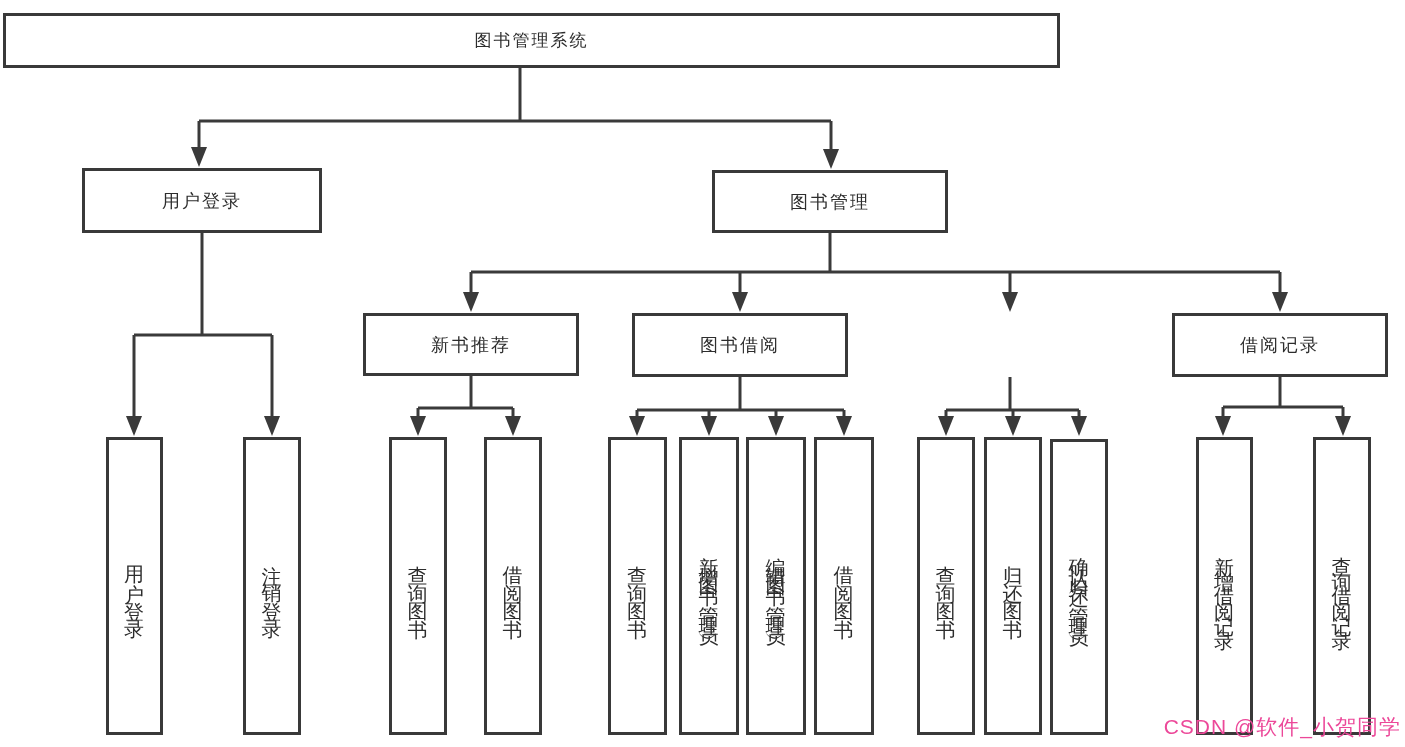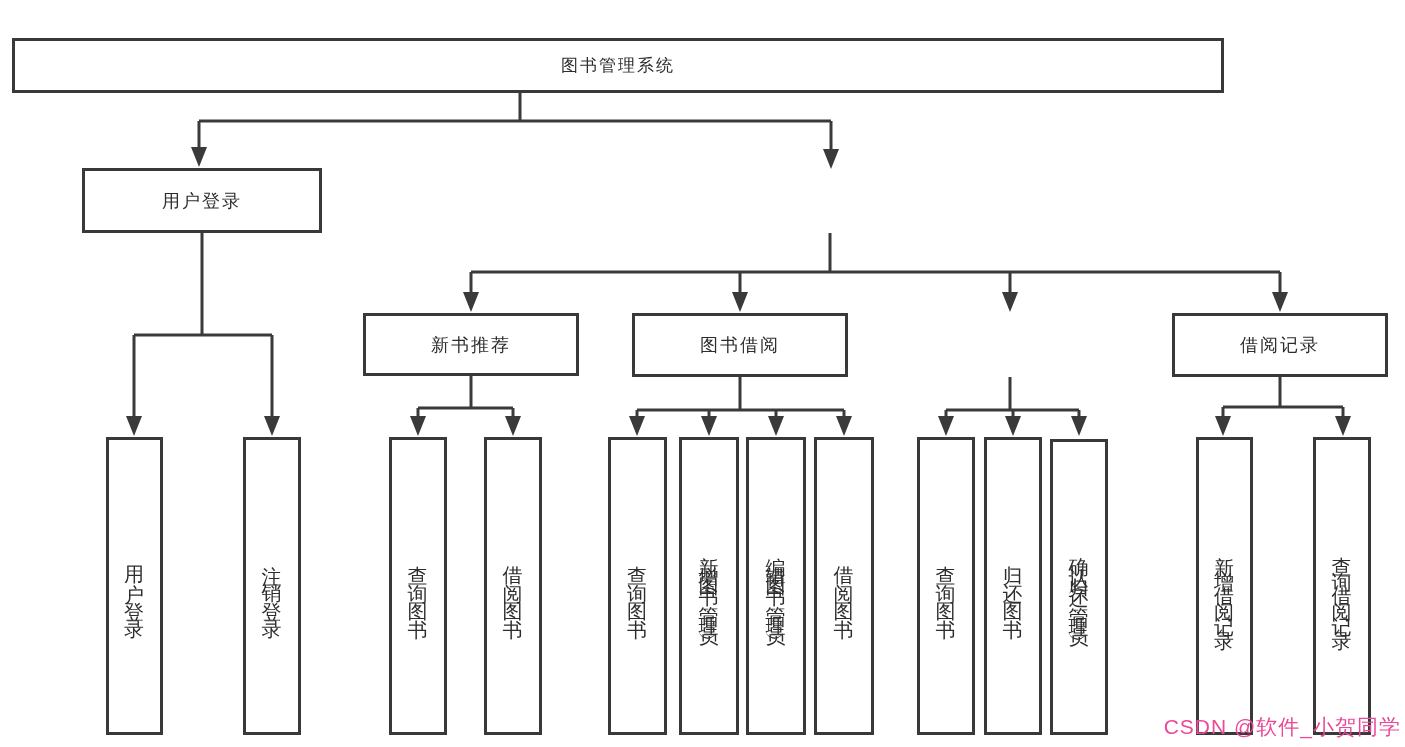--- a/index.html
+++ b/index.html
@@ -99,26 +99,29 @@
     <g>
       <line x1="1280" y1="377" x2="1280" y2="407"></line>
       <line x1="1223" y1="407" x2="1343" y2="407"></line>
       <line x1="1223" y1="407" x2="1223" y2="426"></line>
       <line x1="1343" y1="407" x2="1343" y2="426"></line>
       <polygon points="1215,416 1231,416 1223,436" fill="#3a3a3a" stroke="none"></polygon>
       <polygon points="1335,416 1351,416 1343,436" fill="#3a3a3a" stroke="none"></polygon>
     </g>
   </svg>
 
-  <div class="node hbox root" style="left:12px; top:13px; width:1212px; height:55px;margin-top:25px;">
+  <div class="node hbox root" style="left:3px; top:13px; width:1057px; height:55px;">
     <span class="label">图书管理系统</span>
   </div>
 
   <div class="node hbox" style="left:82px; top:168px; width:240px; height:65px;">
     <span class="label">用户登录</span>
+  </div>
+  <div class="node hbox" style="left:712px; top:170px; width:236px; height:63px;">
+    <span class="label">图书管理</span>
   </div>
 
   <div class="node hbox" style="left:363px; top:313px; width:216px; height:63px;">
     <span class="label">新书推荐</span>
   </div>
   <div class="node hbox" style="left:632px; top:313px; width:216px; height:64px;">
     <span class="label">图书借阅</span>
   </div>
   <div class="node hbox" style="left:1172px; top:313px; width:216px; height:64px;text-align:right;">
     <span class="label">借阅记录</span>

